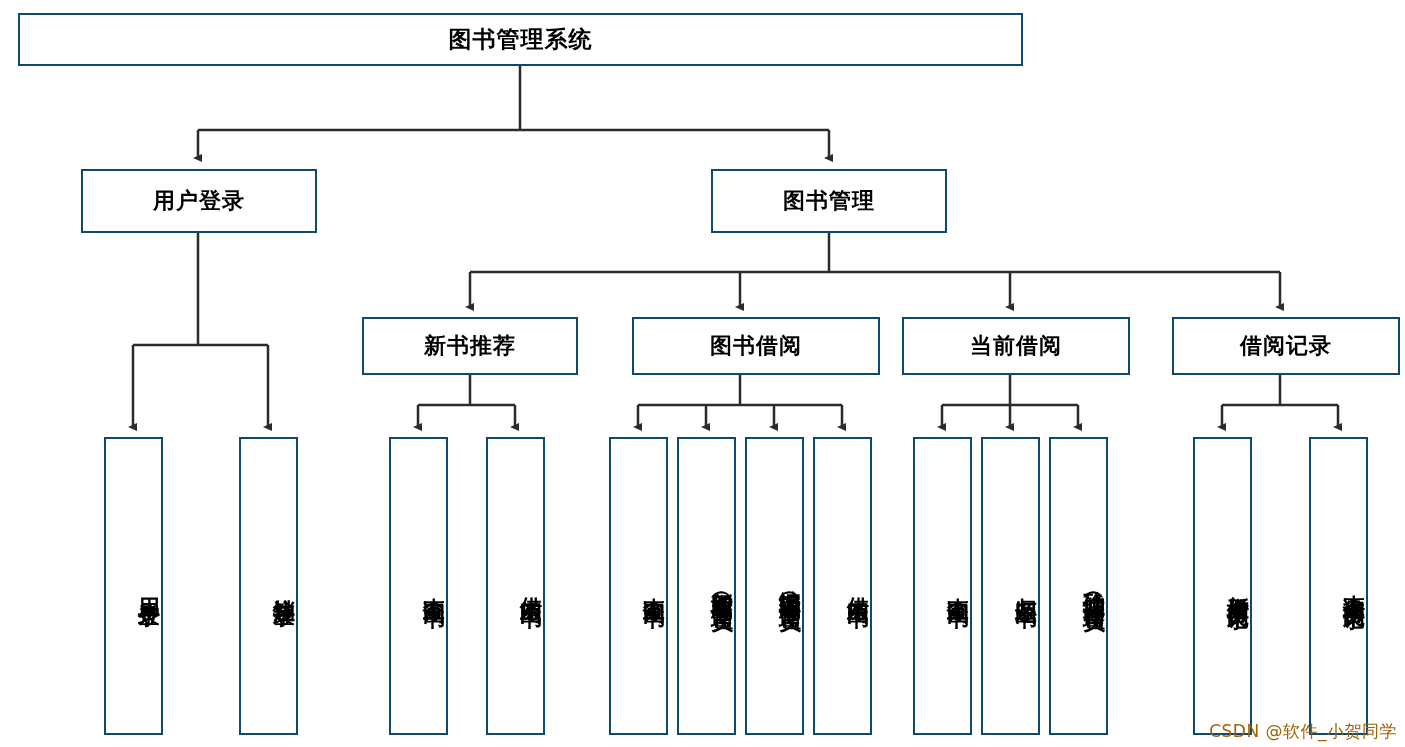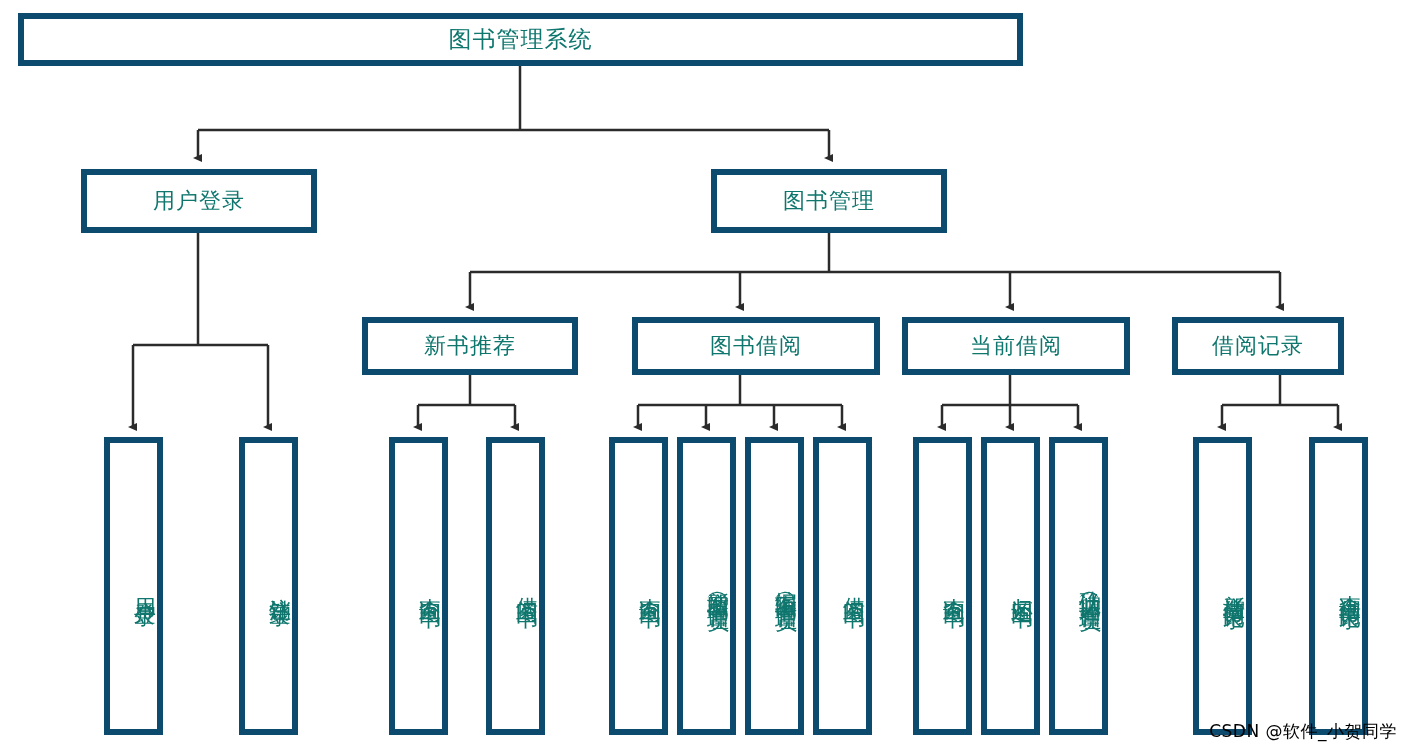--- a/index.html
+++ b/index.html
@@ -21,26 +21,27 @@
     left: 0;
     top: 0;
     width: 1405px;
     height: 747px;
     pointer-events: none;
   }
   .node {
     position: absolute;
     box-sizing: border-box;
     background: #ffffff;
-    border: 6px solid #0c4a6e;
+    border: 2px solid #0c4a6e;
     display: flex;
     align-items: center;
     justify-content: center;
-    color: #0f766e;
+    color: #000000;
     z-index: 2;
+    font-weight: bold;
   }
   .node.h {
     font-size: 22px;
     letter-spacing: 1px;
     line-height: 1.2;
   }
   .node.root {
     font-size: 23px;
   }
   .node.v {
@@ -58,21 +59,21 @@
     white-space: nowrap;
   }
   .node.v .node-label {
     text-align: center;
   }
   .watermark {
     position: absolute;
     right: 8px;
     bottom: 4px;
     font-size: 17px;
-    color: #000000;
+    color: #a16207;
     letter-spacing: 0.5px;
     z-index: 5;
     white-space: nowrap;
   }
 </style>
 </head>
 <body>
 
 <div id="canvas">
 
@@ -155,21 +156,21 @@
   </div>
 
   <div class="node h" style="left:632px; top:317px; width:248px; height:58px;">
     <span class="node-label">图书借阅</span>
   </div>
 
   <div class="node h" style="left:902px; top:317px; width:228px; height:58px;">
     <span class="node-label">当前借阅</span>
   </div>
 
-  <div class="node h" style="left:1172px; top:317px; width:172px; height:58px;">
+  <div class="node h" style="left:1172px; top:317px; width:228px; height:58px;">
     <span class="node-label">借阅记录</span>
   </div>
 
   <div class="node v" style="left:104px; top:437px; width:59px; height:298px;">
     <span class="node-label">用户登录</span>
   </div>
 
   <div class="node v" style="left:239px; top:437px; width:59px; height:298px;">
     <span class="node-label">注销登录</span>
   </div>

